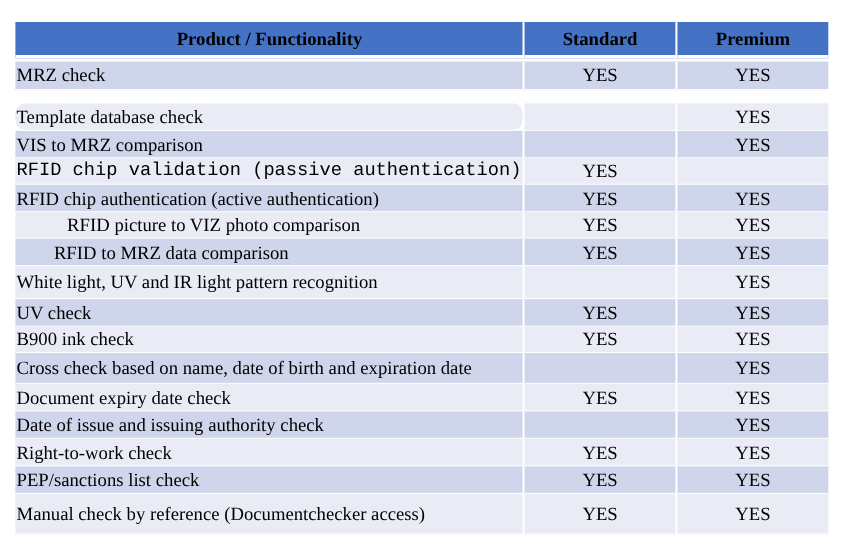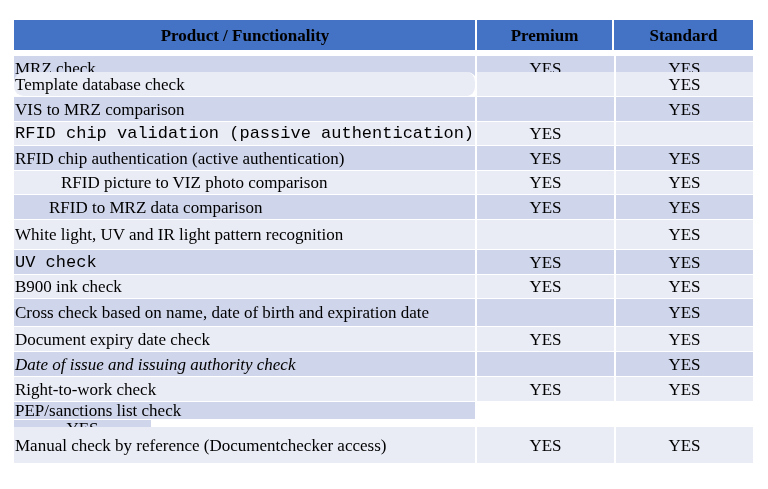--- a/index.html
+++ b/index.html
@@ -49,25 +49,25 @@
     .header { height: 36px; border-radius: 17px; }
     .row.dark .cell { background: #CFD5EA; }
     .row.light .cell { background: #E9EBF5; }
   </style>
 </head>
 <body>
 
 <div class="table">
   <div class="row header">
     <div class="cell c1">Product / Functionality</div>
+    <div class="cell c2">Standard</div>
     <div class="cell c3">Premium</div>
-    <div class="cell c2">Standard</div>
   </div>
   <div id="rows">
-      <div class="row dark" style="height: 16px;">
+      <div class="row dark" style="height: 38px;">
         <div class="cell c1" style="height: 26px;">MRZ check</div>
         <div class="cell c2" style="height: 26px;">YES</div>
         <div class="cell c3" style="height: 26px;">YES</div>
       </div>
       <div class="row light" style="height: 25px;">
         <div class="cell c1" style="height: 25px; border-radius: 10px;">Template database check</div>
         <div class="cell c2" style="height: 25px;"></div>
         <div class="cell c3" style="height: 25px;">YES</div>
       </div>
       <div class="row dark" style="height: 25px;">
@@ -94,50 +94,50 @@
         <div class="cell c1" style="height: 25px; padding-left: 35px;">RFID to MRZ data comparison</div>
         <div class="cell c2" style="height: 25px;">YES</div>
         <div class="cell c3" style="height: 25px;">YES</div>
       </div>
       <div class="row light" style="height: 30px;">
         <div class="cell c1" style="height: 30px;">White light, UV and IR light pattern recognition</div>
         <div class="cell c2" style="height: 30px;"></div>
         <div class="cell c3" style="height: 30px;">YES</div>
       </div>
       <div class="row dark" style="height: 25px;">
-        <div class="cell c1" style="height: 25px; font-family: Liberation Mono, monospace;">UV check</div>
+        <div class="cell c1" style="height: 25px;">UV check</div>
         <div class="cell c2" style="height: 25px;">YES</div>
         <div class="cell c3" style="height: 25px;">YES</div>
       </div>
       <div class="row light" style="height: 24px;">
         <div class="cell c1" style="height: 24px;">B900 ink check</div>
         <div class="cell c2" style="height: 24px;">YES</div>
         <div class="cell c3" style="height: 24px;">YES</div>
       </div>
       <div class="row dark" style="height: 28px;">
         <div class="cell c1" style="height: 28px;">Cross check based on name, date of birth and expiration date</div>
         <div class="cell c2" style="height: 28px;"></div>
         <div class="cell c3" style="height: 28px;">YES</div>
       </div>
       <div class="row light" style="height: 25px;">
         <div class="cell c1" style="height: 25px;">Document expiry date check</div>
         <div class="cell c2" style="height: 25px;">YES</div>
         <div class="cell c3" style="height: 25px;">YES</div>
       </div>
       <div class="row dark" style="height: 25px;">
-        <div class="cell c1" style="height: 25px; font-style: italic;">Date of issue and issuing authority check</div>
+        <div class="cell c1" style="height: 25px;">Date of issue and issuing authority check</div>
         <div class="cell c2" style="height: 25px;"></div>
         <div class="cell c3" style="height: 25px;">YES</div>
       </div>
       <div class="row light" style="height: 25px;">
         <div class="cell c1" style="height: 25px;">Right-to-work check</div>
         <div class="cell c2" style="height: 25px;">YES</div>
         <div class="cell c3" style="height: 25px;">YES</div>
       </div>
-      <div class="row dark" style="height: 25px; flex-direction: column;">
+      <div class="row dark" style="height: 25px;">
         <div class="cell c1" style="height: 25px;">PEP/sanctions list check</div>
         <div class="cell c2" style="height: 25px;">YES</div>
         <div class="cell c3" style="height: 25px;">YES</div>
       </div>
       <div class="row light" style="height: 37px;">
         <div class="cell c1" style="height: 37px;">Manual check by reference (Documentchecker access)</div>
         <div class="cell c2" style="height: 37px;">YES</div>
         <div class="cell c3" style="height: 37px;">YES</div>
       </div>
     </div>

